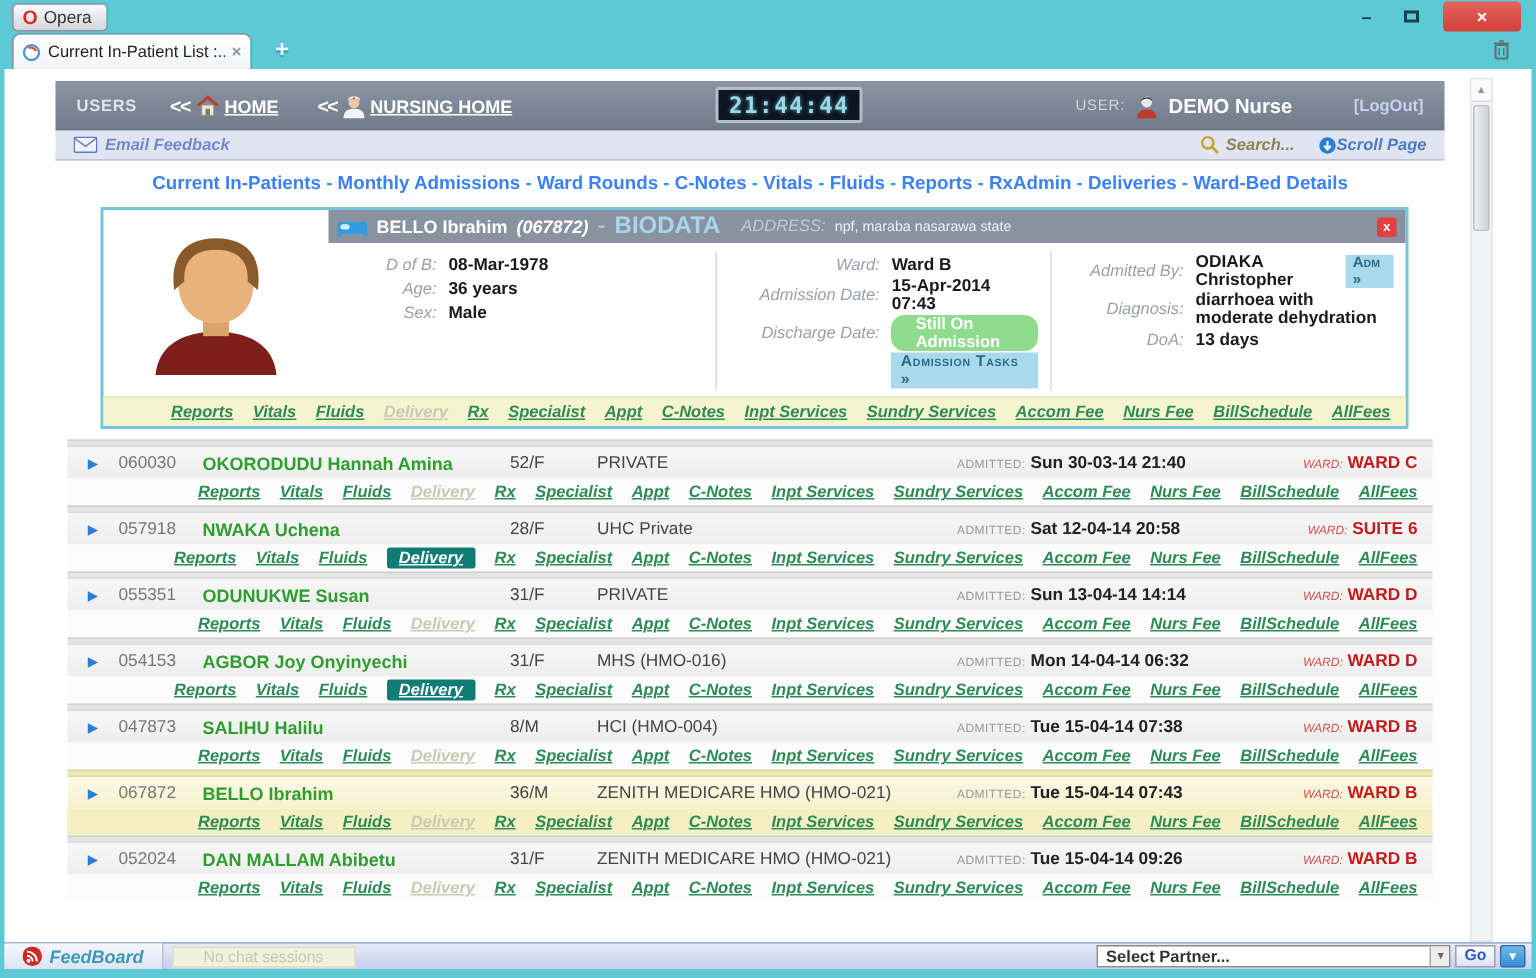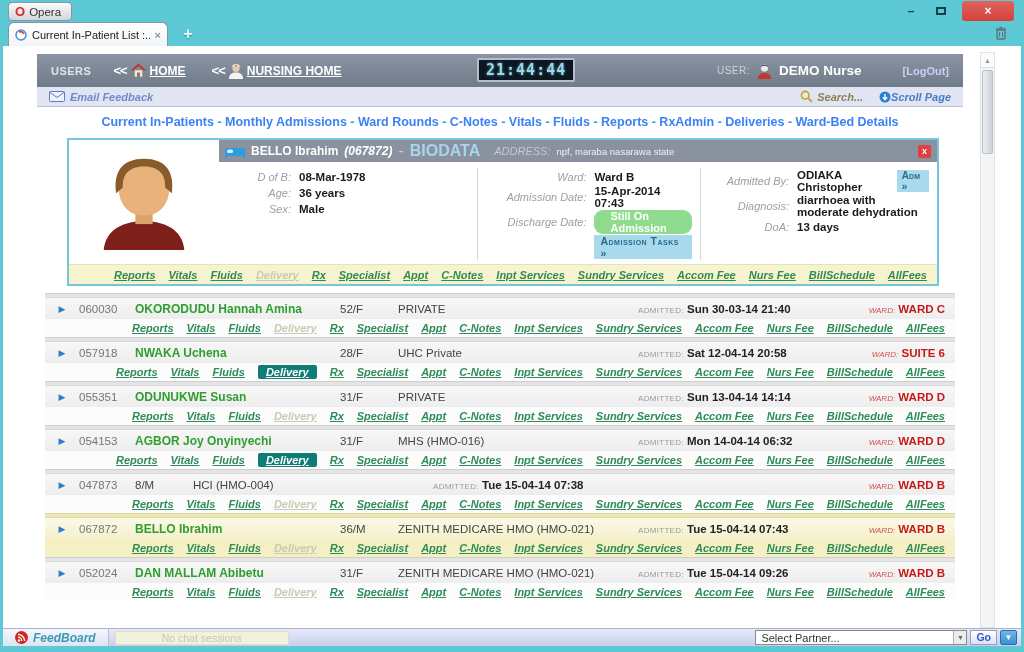--- a/index.html
+++ b/index.html
@@ -126,24 +126,24 @@
   .sb-thumb { position:absolute; top:17px; left:1px; right:1px; height:84px;
     background:linear-gradient(90deg,#eceef2,#ced3da); border:1px solid #b8bfca; border-radius:2px; }
 
   
   .statusbar { position:absolute; left:3px; right:3px; bottom:6px; height:18px;
     background:linear-gradient(#e7eaf8,#c7cfee); border-top:1px solid #a9b2cf; display:flex; align-items:center; }
   .fb-chip { display:flex; align-items:center; gap:5px; height:100%; padding:0 12px;
     background:linear-gradient(#f5f7fc,#dfe4f3); border-right:1px solid #b9c0d6; }
   .fb-text { font-size:12px; font-weight:bold; font-style:italic; color:#3a9ab8; }
   .nochat { height:14px; line-height:13px; background:#f1f1dc; border:1px solid #e0dfc6; color:#c8c8b0;
-    padding:0 46px; margin-left:6px; font-size:10.5px; }
+    padding:0 20px; margin-left:6px; font-size:10.5px; }
   .sb-spacer { flex:1; }
-  .partner-select { width:212px; height:15px; background:#fff; border:1px solid #8a8a8a; display:flex;
-    align-items:center; padding-left:5px; font-size:11px; color:#333; }
+  .partner-select { width:236px; height:15px; background:#fff; border:1px solid #8a8a8a; display:flex;
+    align-items:center; padding-left:5px; font-size:11px; color:#333;font-weight:bold; }
   .dd-arrow { margin-left:auto; width:13px; height:13px; background:#ececec; border-left:1px solid #b0b0b0;
     color:#666; font-size:7px; text-align:center; line-height:13px; }
   .go-btn { margin:0 3px; height:15px; padding:0 5px; background:linear-gradient(#ffffff,#dde1f0);
     border:1px solid #97a0bd; color:#2b5bc8; font-size:10.5px; font-weight:bold; line-height:13px; }
   .pgdn-btn { width:17px; height:15px; margin-right:4px; background:linear-gradient(#6db7e8,#3a8fd4);
     border:1px solid #2a6ca8; border-radius:2px; color:#fff; font-size:8px; text-align:center; line-height:14px; }
 </style>
 </head>
 <body>
 
@@ -453,20 +453,21 @@
             <a class="glink">Nurs Fee</a>
             <a class="glink">BillSchedule</a>
             <a class="glink">AllFees</a>
           </div>
         </div>
         <div class="prow">
           <div class="strip"></div>
           <div class="pmain">
             <span class="c-arrow">▶</span>
             <span class="c-id">047873</span>
+            <span class="c-name">SALIHU Halilu</span>
             <span class="c-agesex">8/M</span>
             <span class="c-ret">HCI (HMO-004)</span>
             <span class="c-adm"><span class="adm-l">Admitted:</span> <span class="adm-v">Tue 15-04-14 07:38</span></span>
             <span class="c-ward"><span class="ward-l">Ward:</span> <span class="ward-v">WARD B</span></span>
           </div>
           <div class="plinks">
             <a class="glink">Reports</a>
             <a class="glink">Vitals</a>
             <a class="glink">Fluids</a>
             <a class="glink dis">Delivery</a>

